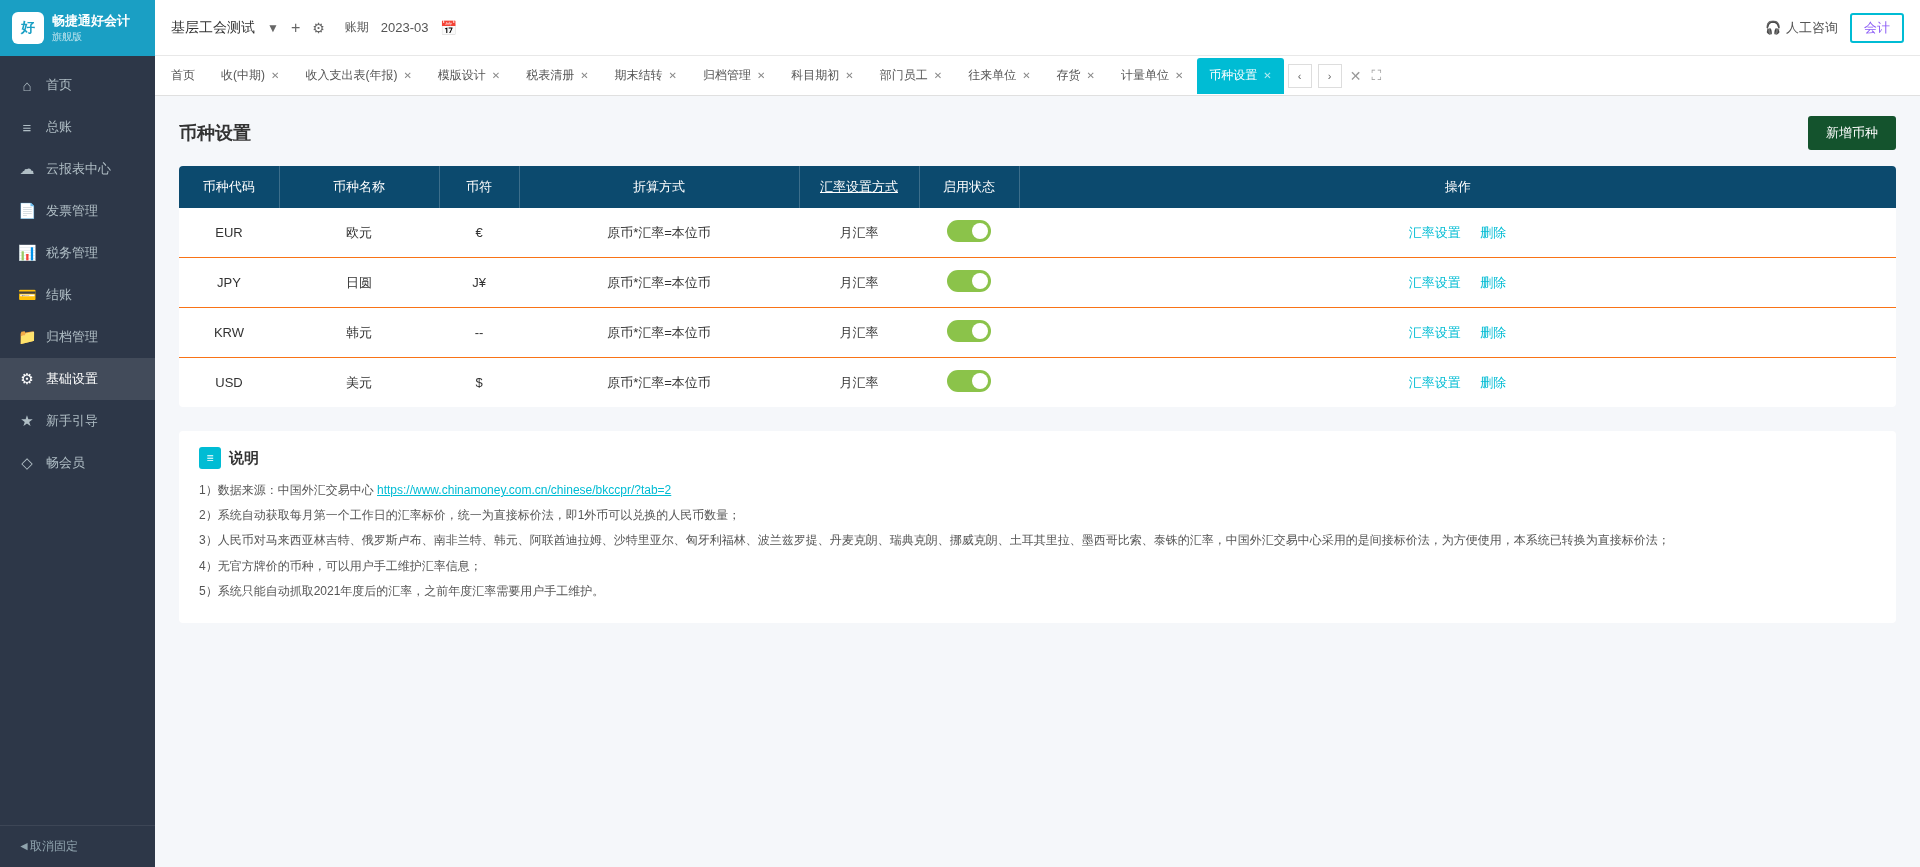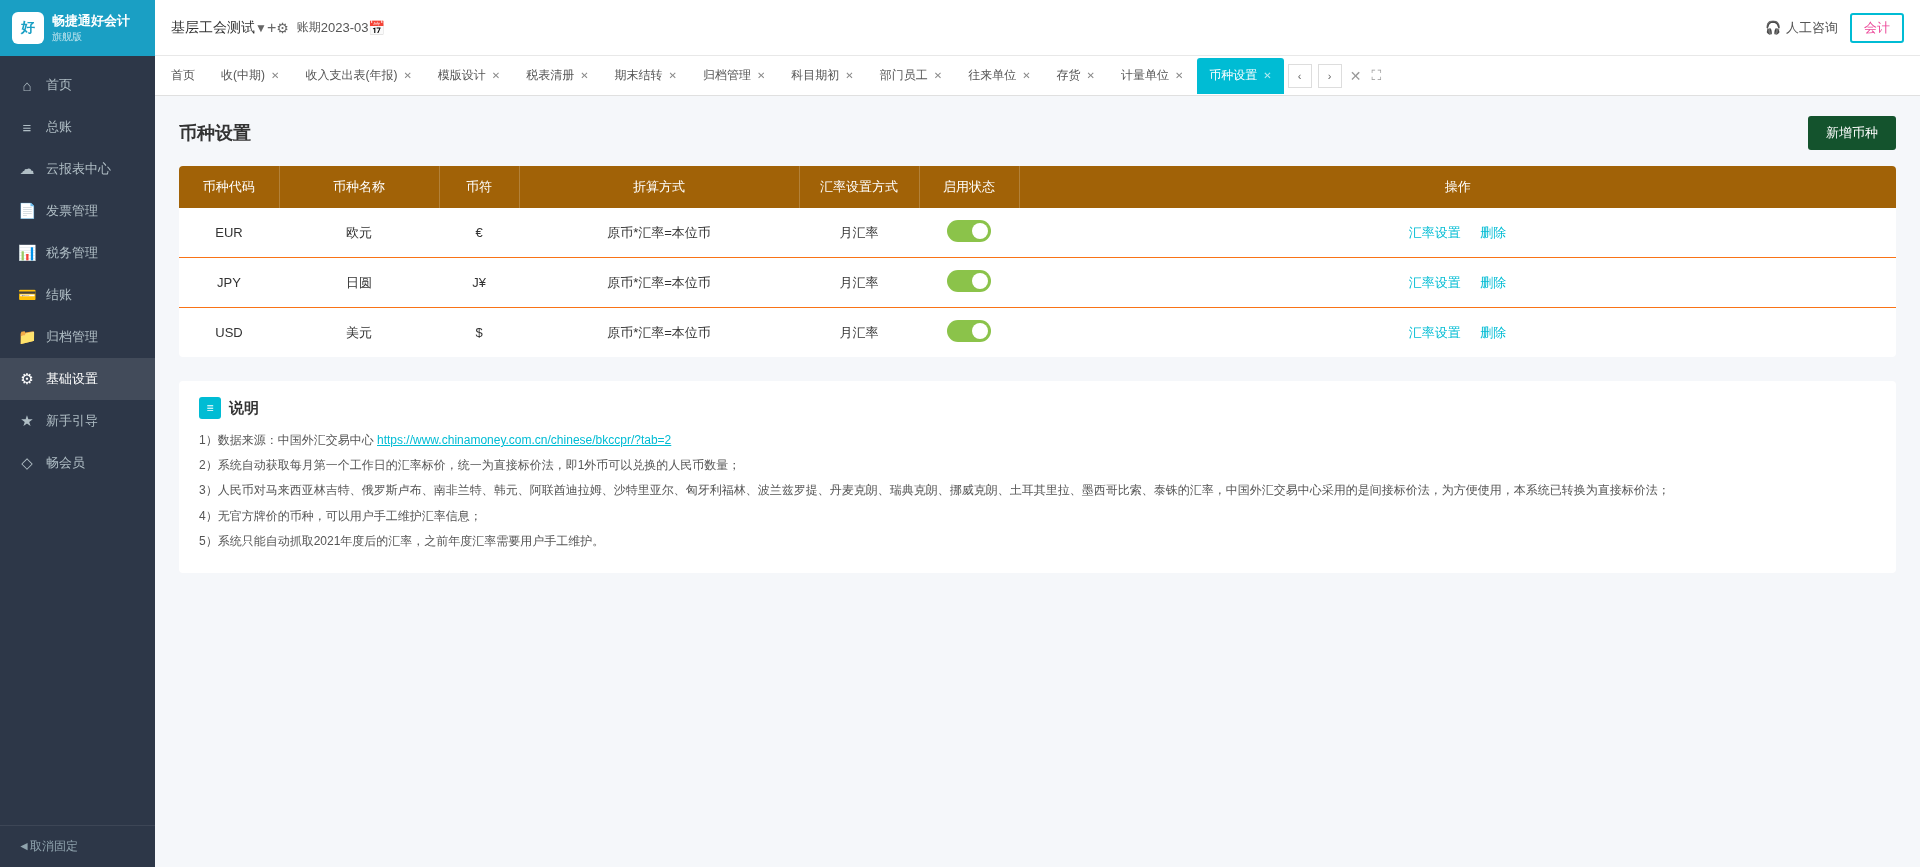--- a/index.html
+++ b/index.html
@@ -52,26 +52,27 @@
     
     .main { flex: 1; display: flex; flex-direction: column; overflow: hidden; }
 
     
     .topbar {
       background: #fff;
       height: 56px;
       display: flex; align-items: center;
       padding: 0 16px;
       border-bottom: 1px solid #e8e8e8;
+      gap: 12px;
     }
     .topbar-right { margin-left: auto; display: flex; align-items: center; gap: 12px; }
     .help-btn { color: #555; font-size: 13px; display: flex; align-items: center; gap: 4px; cursor: pointer; }
     .account-btn {
       border: 2px solid #00bcd4;
-      color: #ec4899;
+      color: #8b5cf6;
       padding: 4px 12px;
       border-radius: 3px;
       font-size: 13px;
       cursor: pointer;
       font-weight: 500;
     }
 
     
     .tabbar {
       background: #fff;
@@ -133,21 +134,21 @@
 
     
     .data-table {
       width: 100%;
       border-collapse: collapse;
       background: #fff;
       border-radius: 4px;
       overflow: hidden;
     }
     .data-table thead tr {
-      background: #a16207;
+      background: #0c4a6e;
       color: #fff;
     }
     .data-table thead th {
       padding: 12px 10px;
       font-weight: 500;
       font-size: 13px;
       text-align: center;
       border-right: 1px solid rgba(255,255,255,0.2);
     }
     .data-table thead th:last-child { border-right: none; }
@@ -209,21 +210,21 @@
     .notes-list li {
       font-size: 12px; color: #555;
       margin-bottom: 6px;
       line-height: 1.6;
     }
     .notes-list a { color: #00bcd4; }
     .col-code { width: 100px; }
     .col-name { width: 160px; }
     .col-symbol { width: 80px; margin-left: 42px; }
     .col-method { width: 280px; }
-    .col-rate { width: 120px; }
+    .col-rate { width: 120px; text-decoration: underline; }
     .col-status { width: 100px; }
     .col-action { }
     .dropdown-arrow { font-size: 12px; color: #666; }
   </style>
 </head>
 <body>
 
 <div class="sidebar">
   <div class="sidebar-logo">
     <div class="logo-icon">好</div>
@@ -397,20 +398,34 @@
     <td>月汇率</td>
     <td>
       <div class="toggle"></div>
     </td>
     <td>
       <span class="action-link">汇率设置</span>
       <span class="action-link">删除</span>
     </td>
   </tr>
           <tr>
+    <td>KRW</td>
+    <td>韩元</td>
+    <td>--</td>
+    <td>原币*汇率=本位币</td>
+    <td>月汇率</td>
+    <td>
+      <div class="toggle"></div>
+    </td>
+    <td>
+      <span class="action-link">汇率设置</span>
+      <span class="action-link">删除</span>
+    </td>
+  </tr>
+          <tr>
     <td>USD</td>
     <td>美元</td>
     <td>$</td>
     <td>原币*汇率=本位币</td>
     <td>月汇率</td>
     <td>
       <div class="toggle"></div>
     </td>
     <td>
       <span class="action-link">汇率设置</span>

